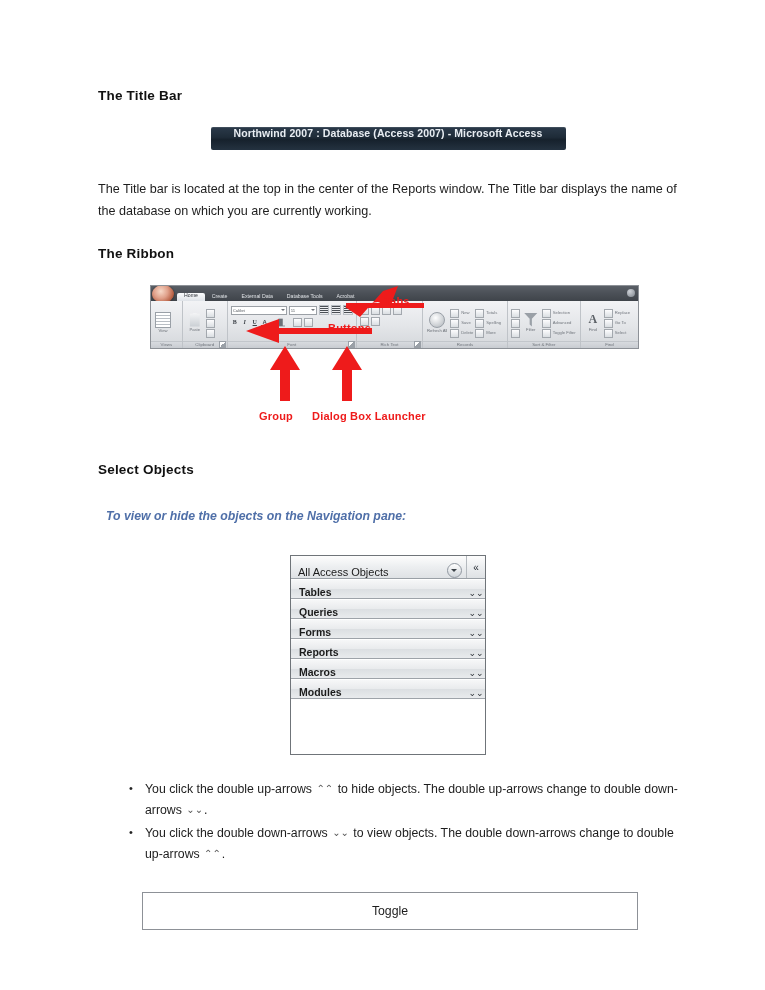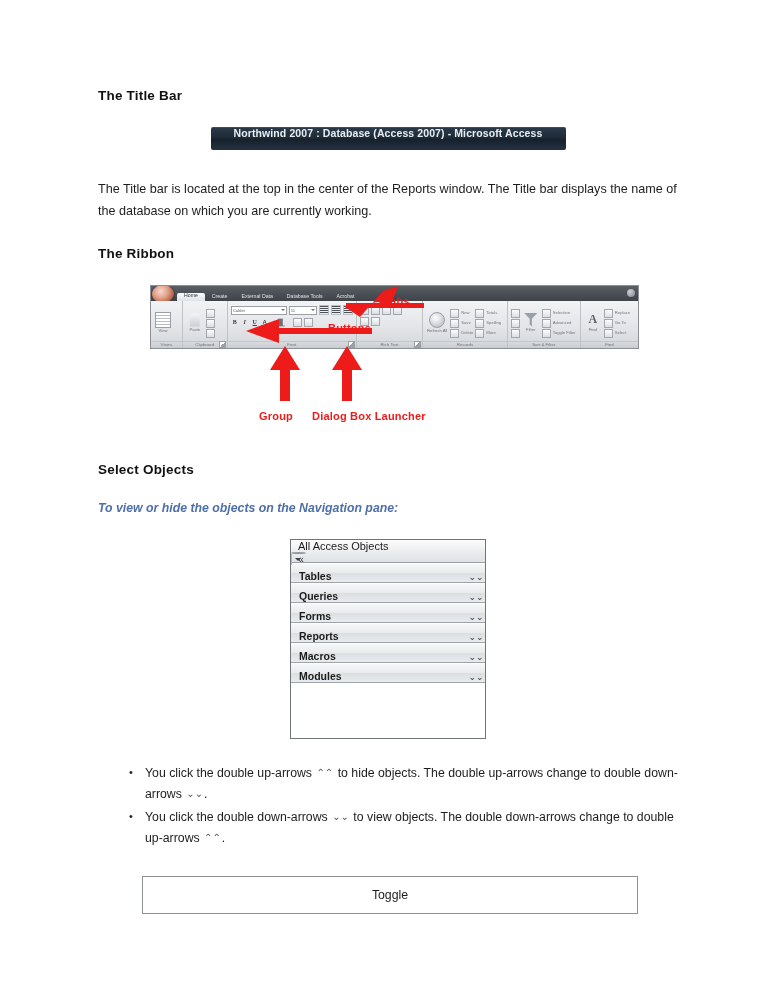--- a/index.html
+++ b/index.html
@@ -40,21 +40,21 @@
     font-size: 12.6px;
     line-height: 1.75;
     margin: 0;
     color: #1d1d1d;
   }
   p.italic-note {
     font-size: 12.3px;
     font-style: italic;
     font-weight: bold;
     color: #4f6fa8;
-    margin: 0;
+    margin: 8px;
   }
 
   
   .titlebar-wrap {
     display: flex;
     justify-content: center;
   }
   .titlebar {
     width: 355px;
     height: 23px;
@@ -264,24 +264,23 @@
   .navpane-wrap { display: flex; justify-content: center; }
   .navpane {
     width: 196px;
     border: 1px solid #6f7479;
     background: #ffffff;
     box-sizing: border-box;
   }
   .nav-header {
     height: 22px;
     display: flex;
-    align-items: flex-start;
+    align-items: flex-end;
     background: linear-gradient(to bottom, #fdfdfd 0%, #eceef0 50%, #dfe2e5 100%);
     border-bottom: 1px solid #9aa0a6;
-    flex-direction: column;
   }
   .nav-header-title {
     flex: 1;
     font-size: 11px;
     color: #1b1b1b;
     padding-left: 7px;
     white-space: nowrap;
   }
   .nav-dd {
     width: 13px; height: 13px;

